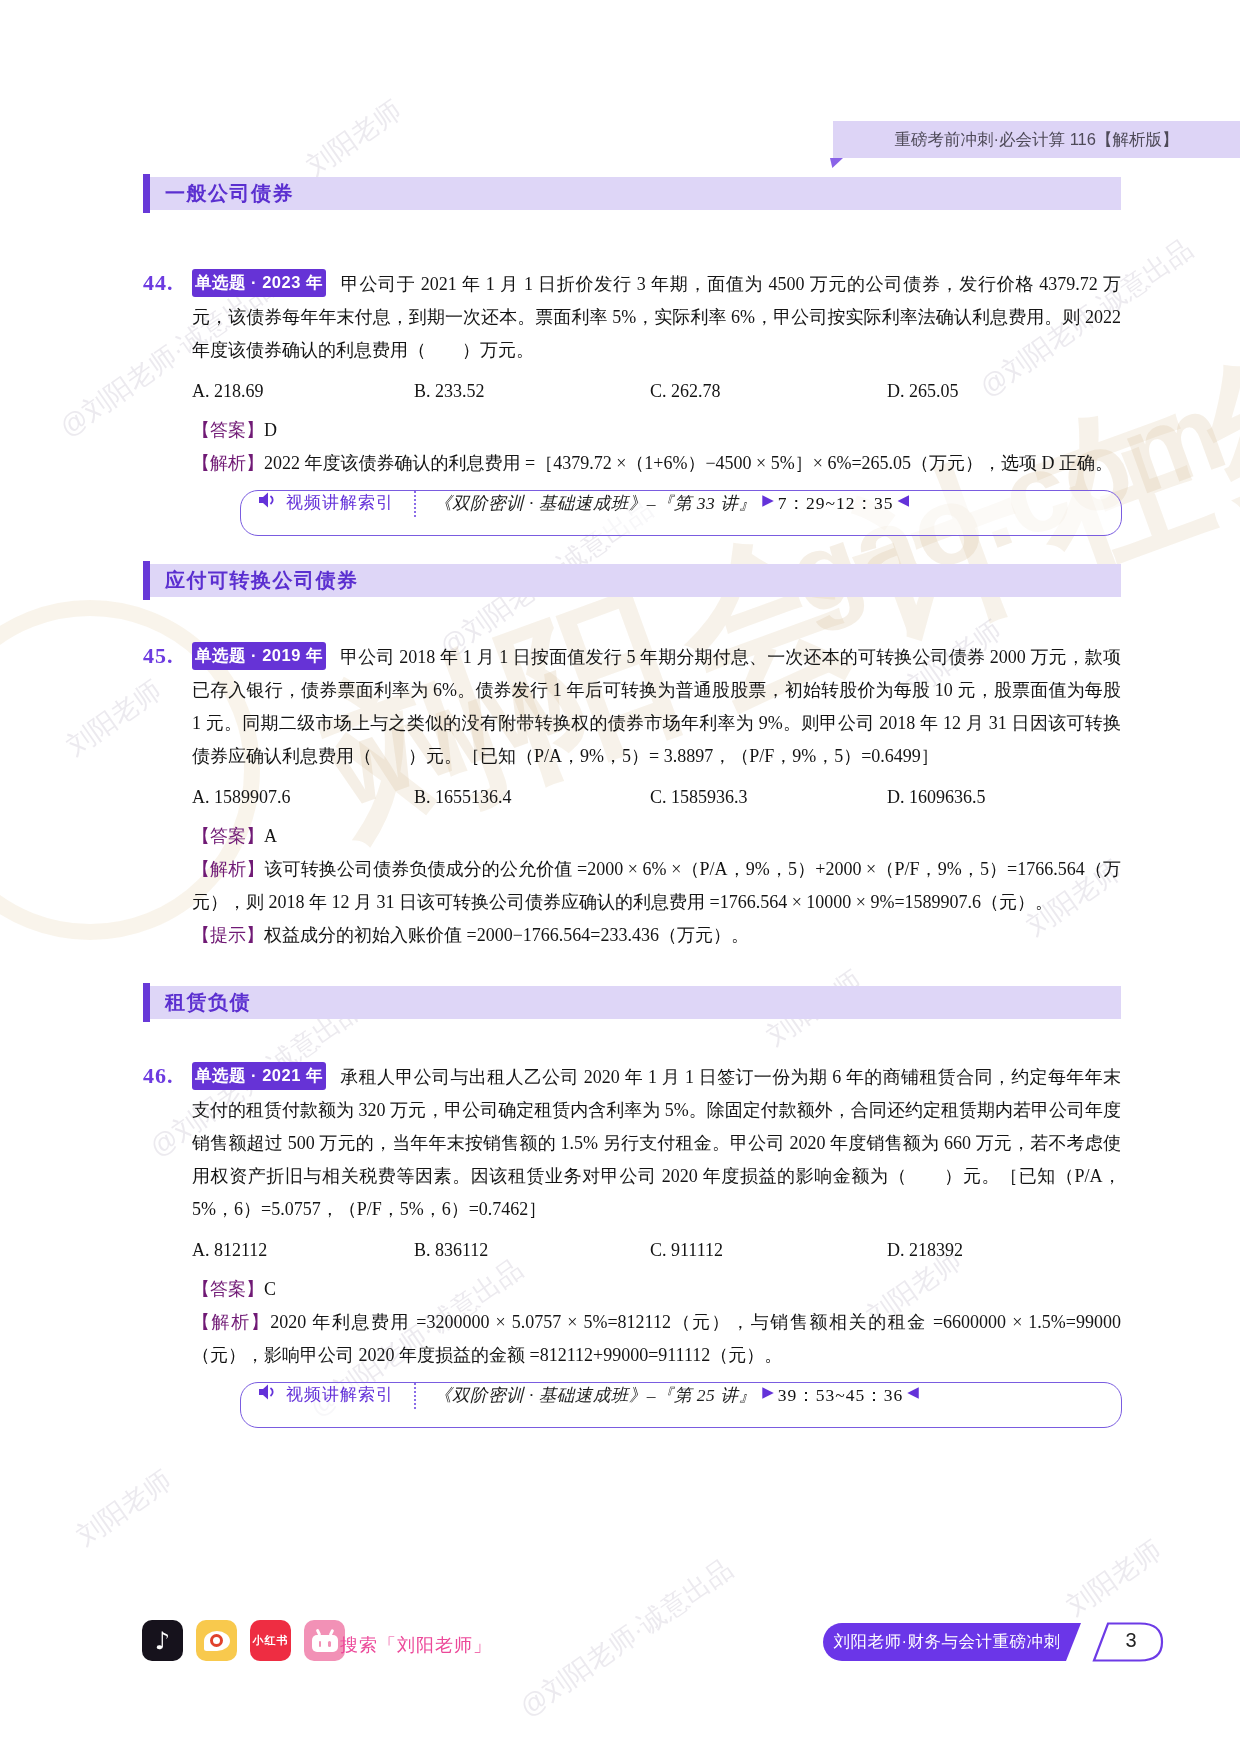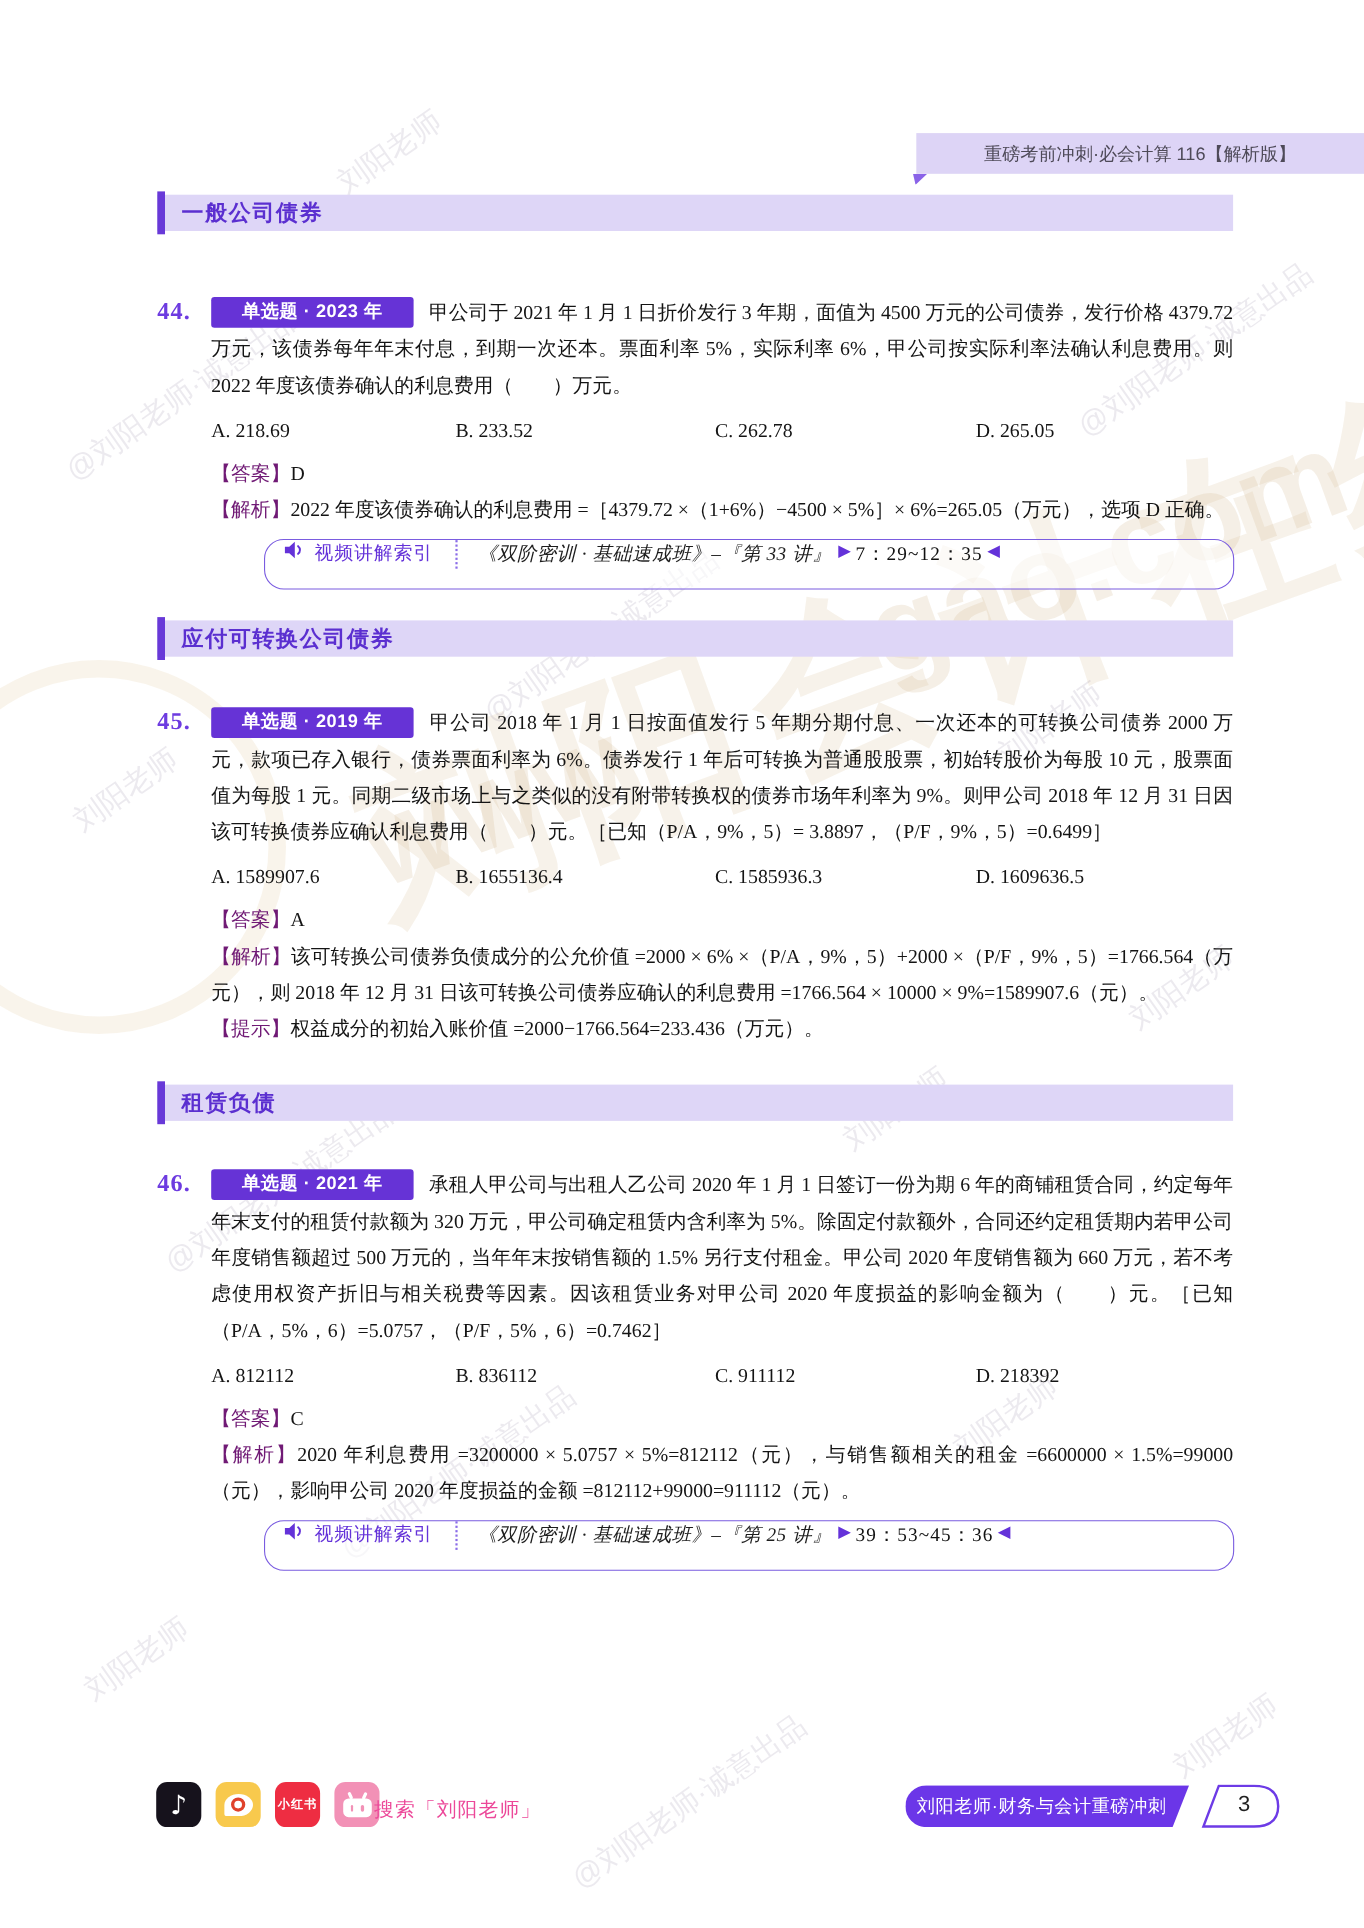--- a/index.html
+++ b/index.html
@@ -62,21 +62,21 @@
   .q46 { margin-top:42px; }
   .qnum {
     position:absolute; left:0; top:2px; font-weight:bold;
     font-size:22px; color:#6d3be0; letter-spacing:1px;
     font-family:"Liberation Serif", serif;
   }
   .stem { font-size:18px; line-height:33px; text-align:justify; }
   .badge {
     display:inline-block; background:#6633d6; color:#fff;
     font-family:"Liberation Sans", sans-serif; font-weight:bold; font-size:16.5px;
-    line-height:1; padding:5px 28px 6px; border-radius:3px; margin-right:14px;
+    line-height:1; padding:5px 3px 6px; border-radius:3px; margin-right:14px;
     position:relative; top:-2px; letter-spacing:0.5px;
   }
   .options {
     display:grid; grid-template-columns:222px 236px 237px 1fr;
     margin-top:8px; font-size:18px; line-height:33px;
   }
   .ans-line { margin-top:6px; font-size:18px; line-height:33px; }
   .lbl { color:#701a75; }
   .analysis, .tip-line { font-size:18px; line-height:33px; text-align:justify; }
 

